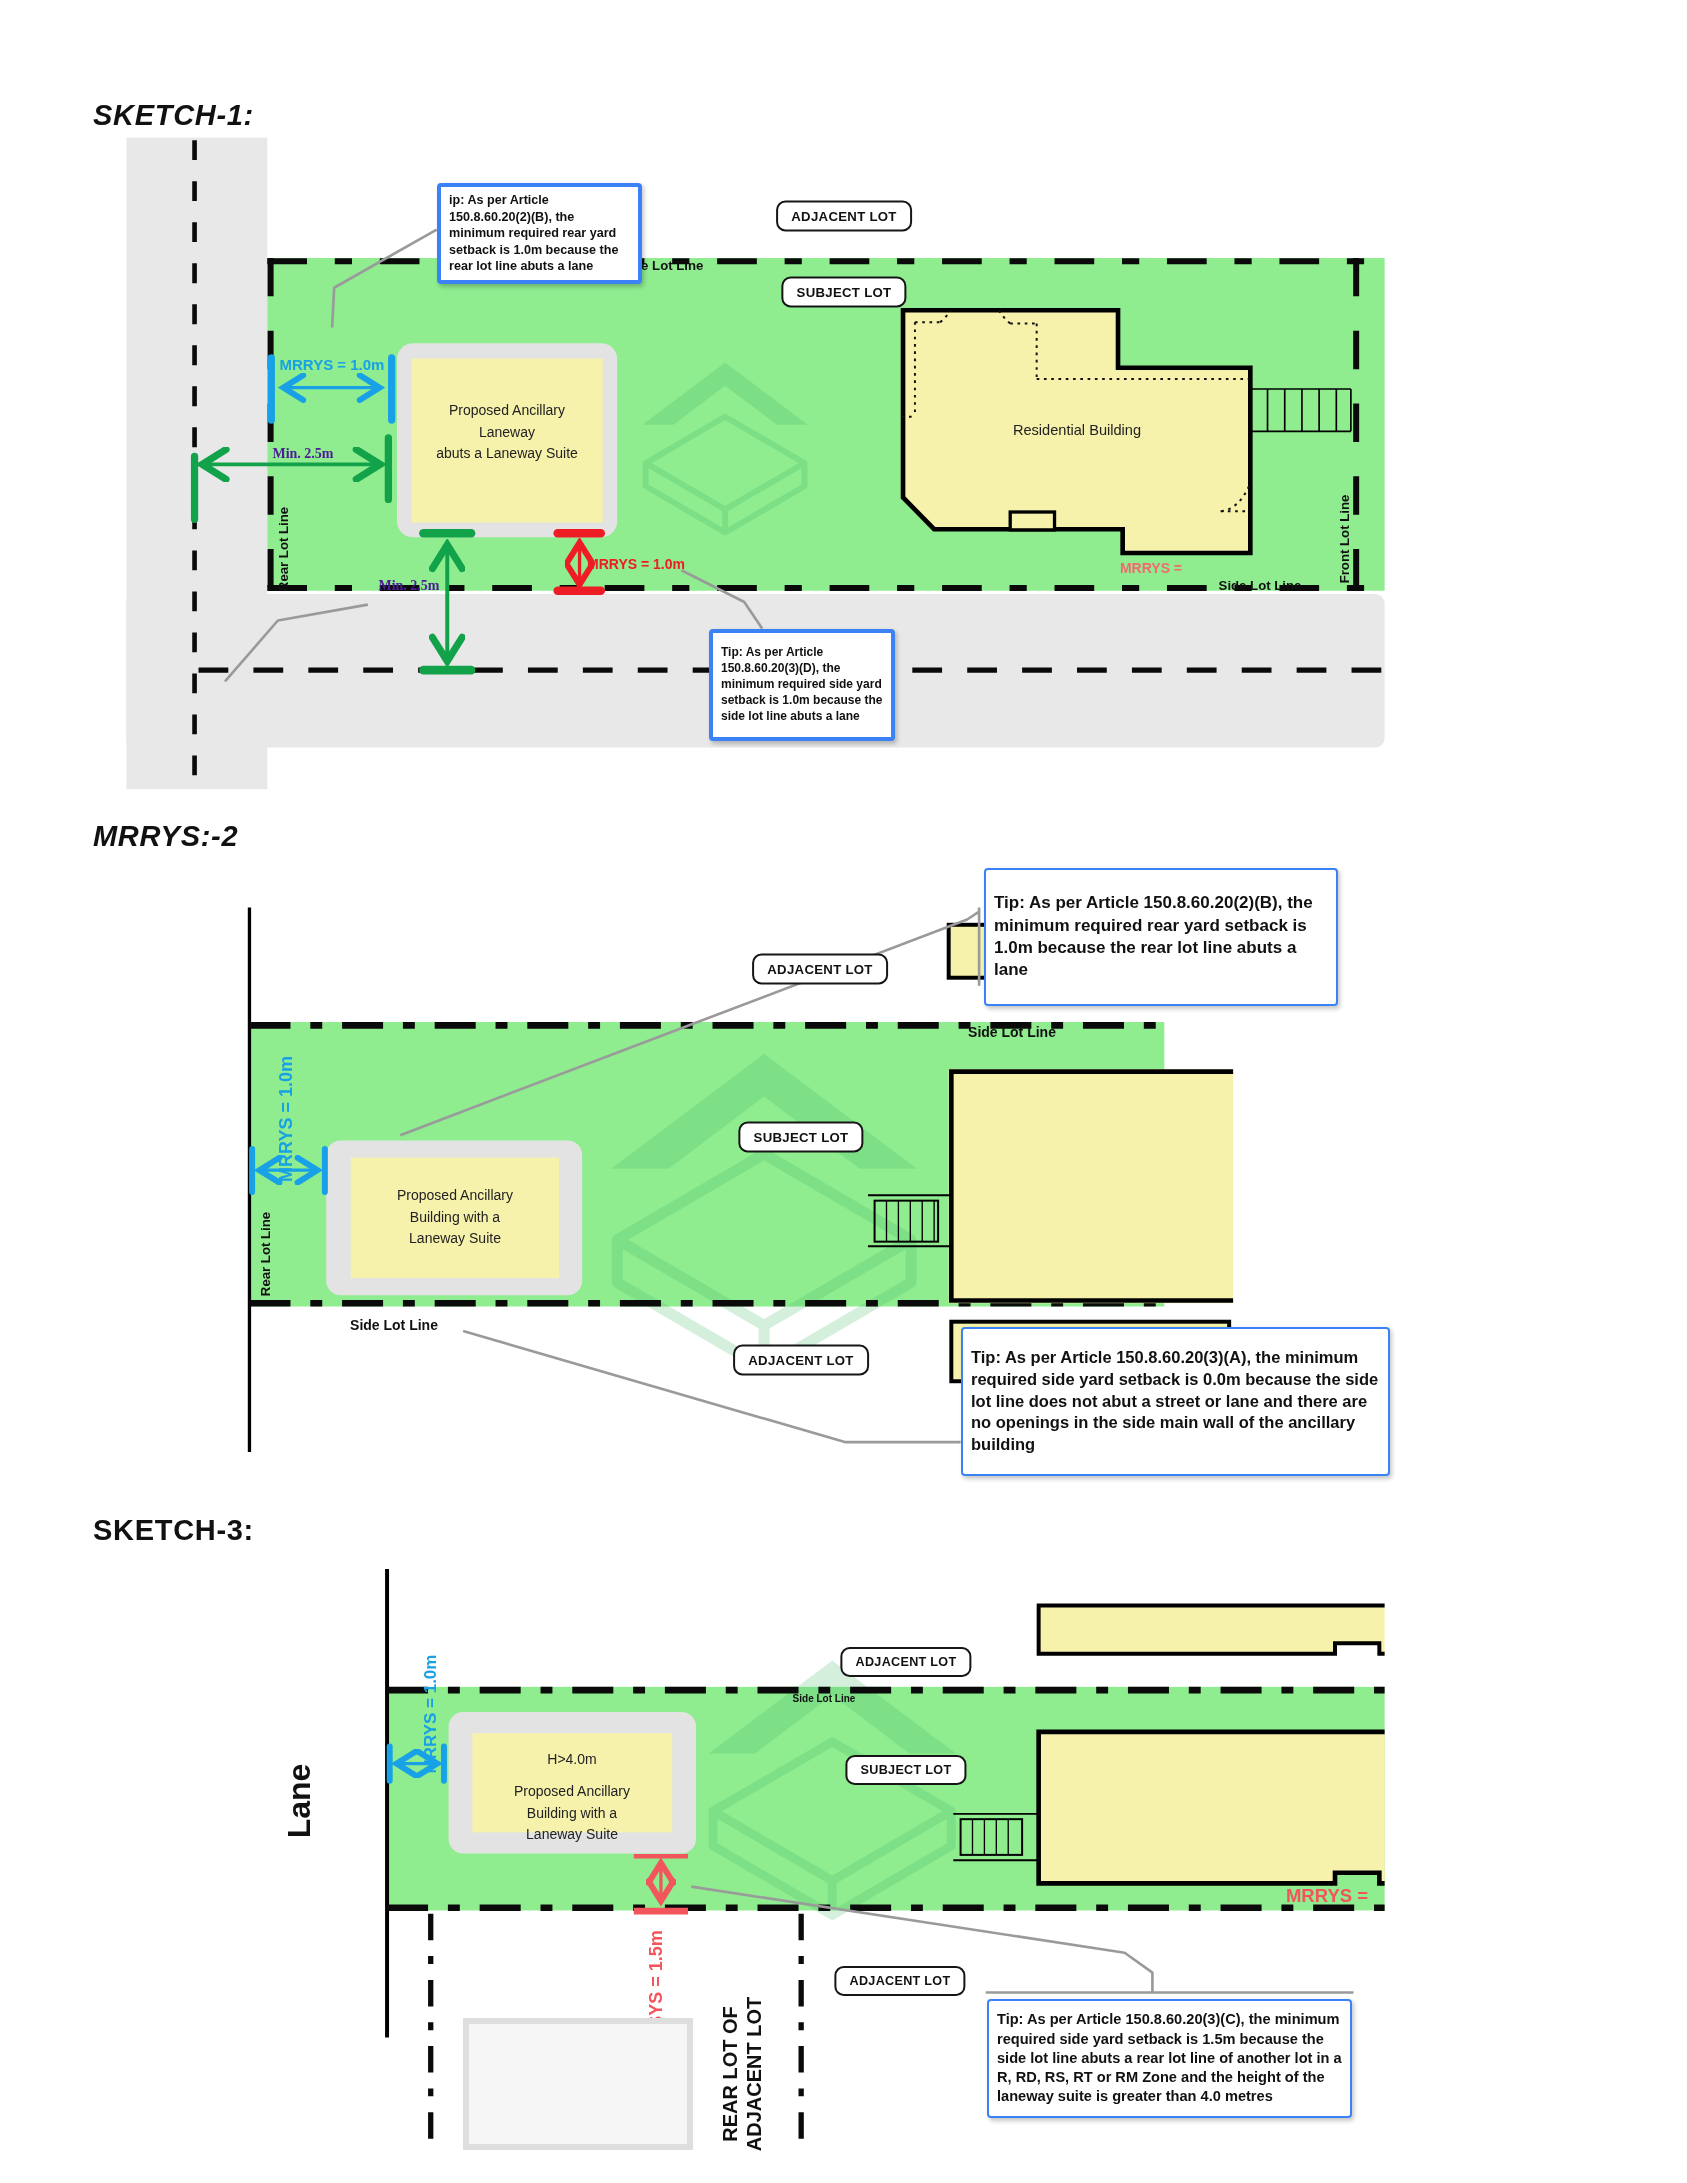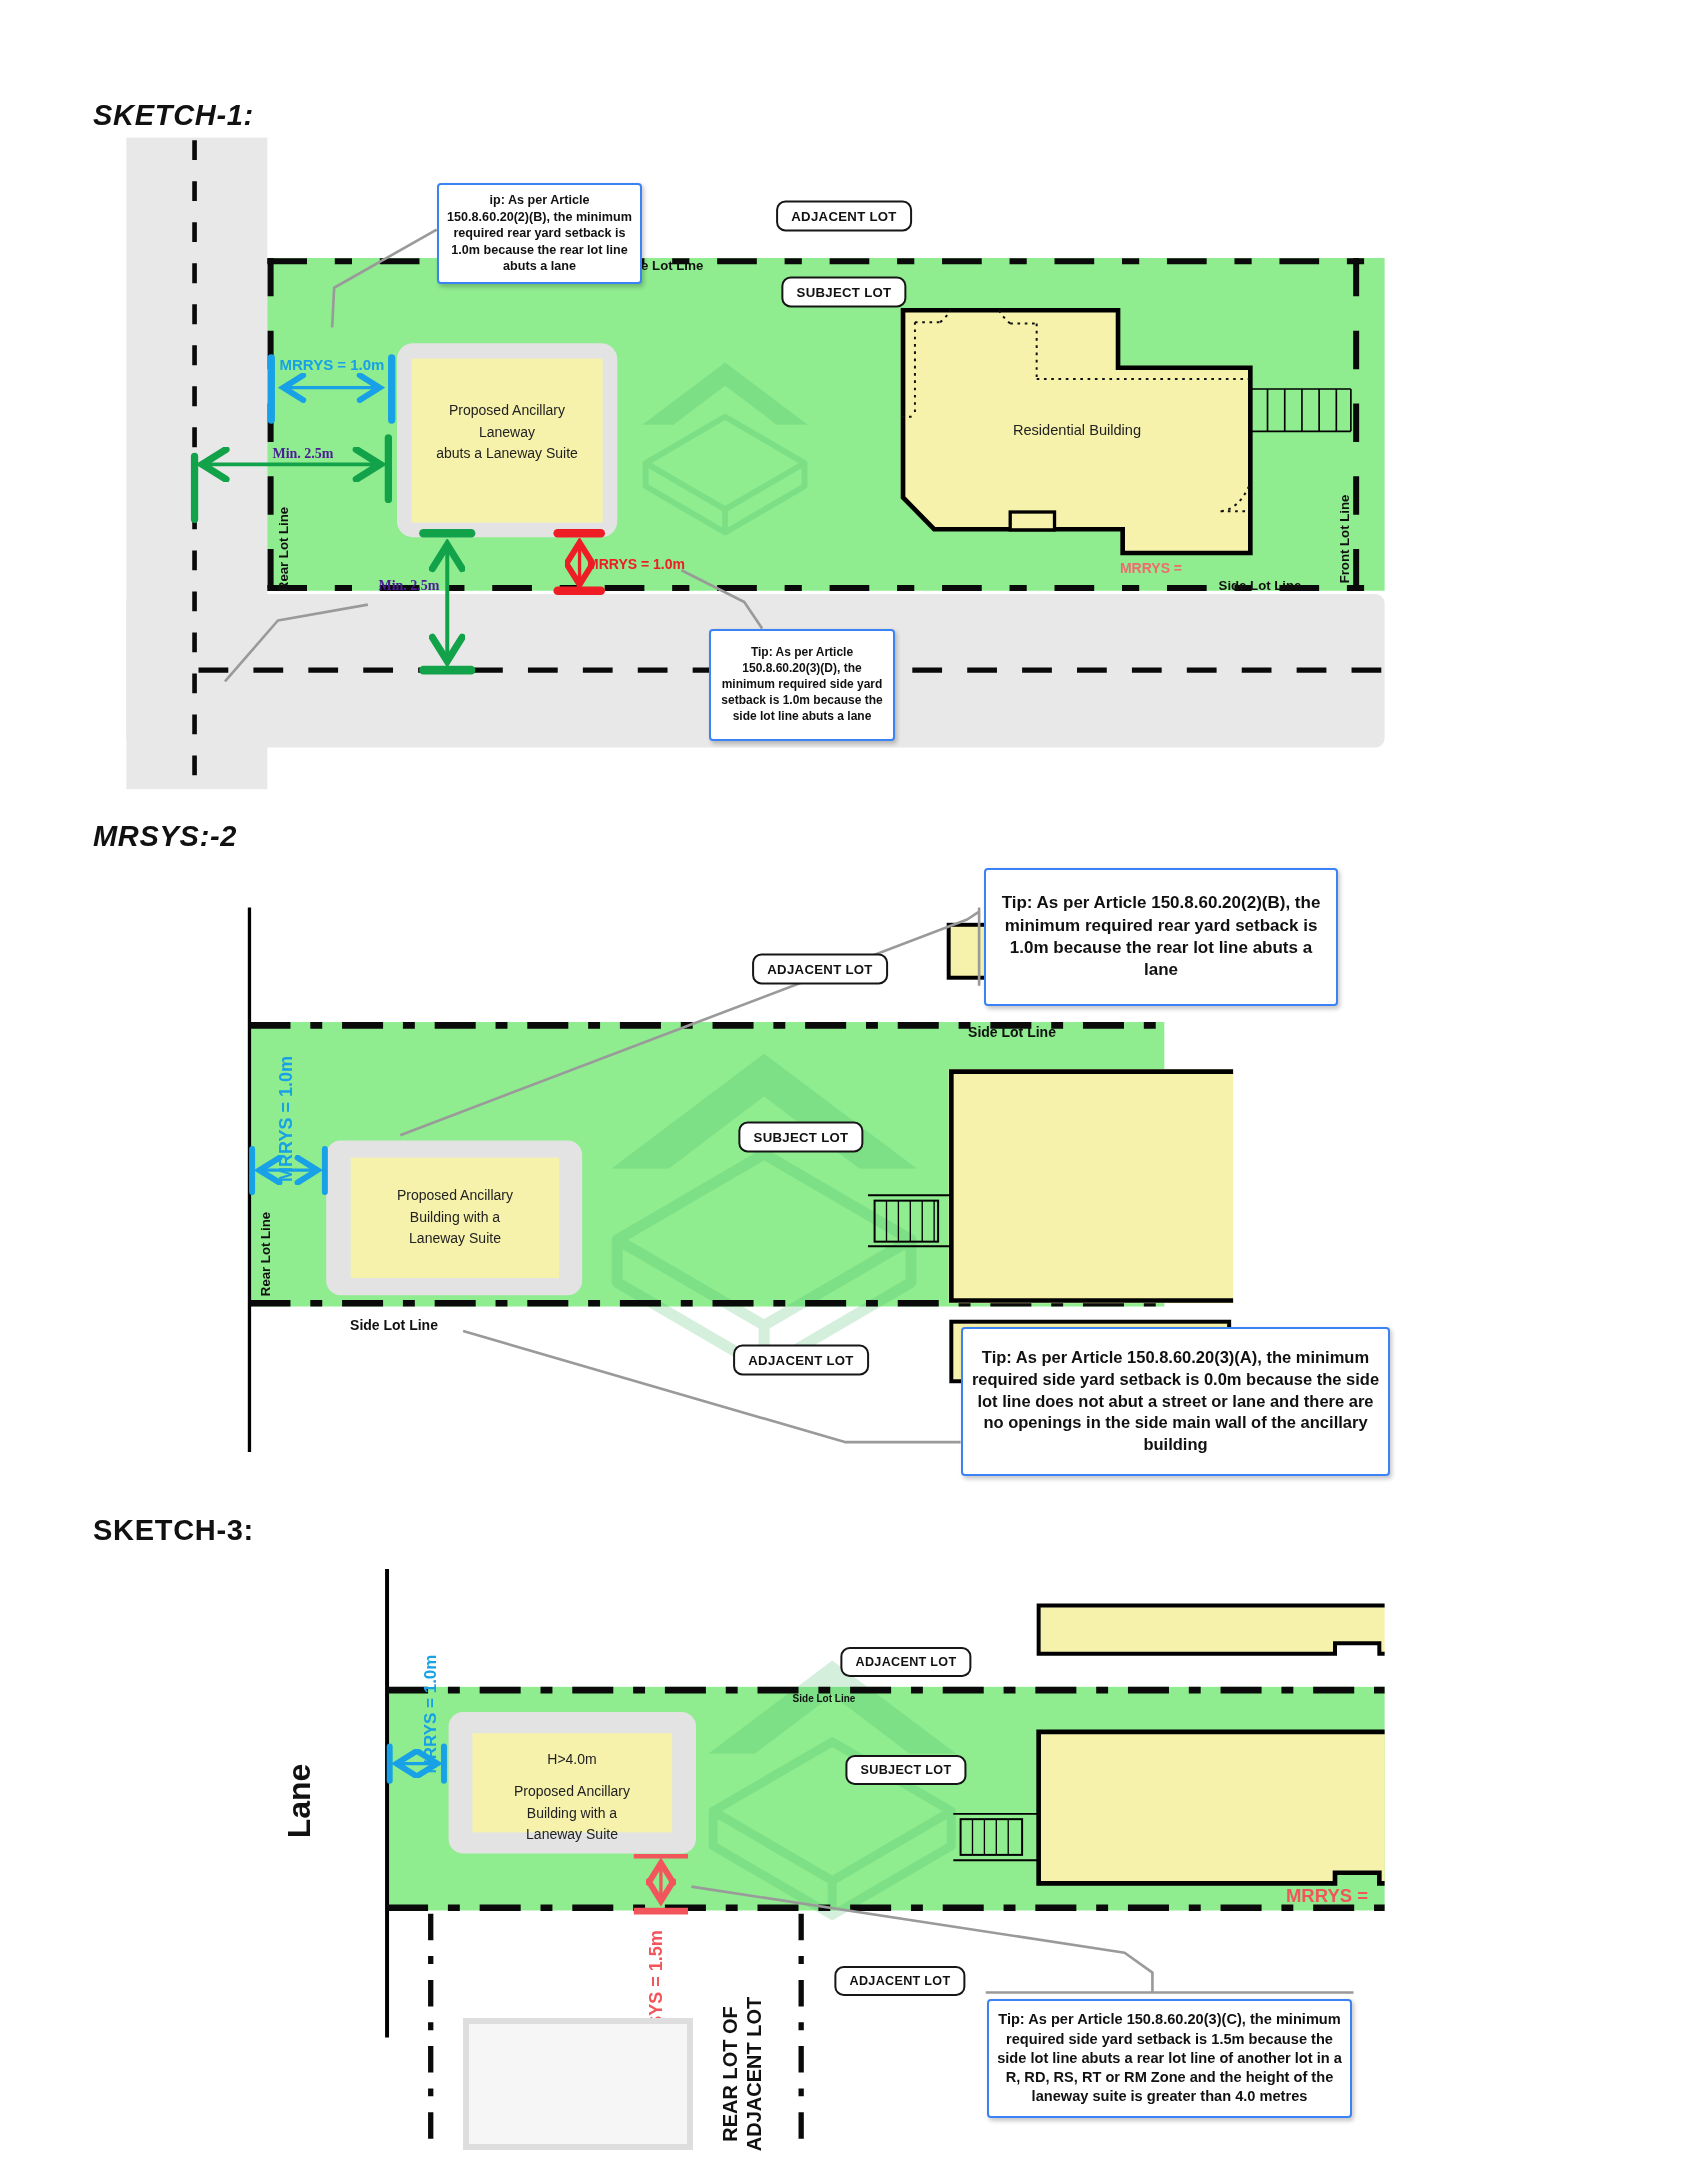--- a/index.html
+++ b/index.html
@@ -7,22 +7,22 @@
         font-family:"Liberation Sans",sans-serif;color:#111;}
   svg.layer{position:absolute;left:0;top:0;}
   .abs{position:absolute;}
   .ctr{transform:translate(-50%,-50%);}
   .rot{transform:translate(-50%,-50%) rotate(-90deg);white-space:nowrap;}
   .title{font-weight:bold;font-style:italic;font-size:29px;letter-spacing:0.7px;}
   .title3{font-weight:bold;font-size:29px;letter-spacing:0.7px;}
   .tag{background:#fff;border:2px solid #161616;border-radius:9.3px;padding:6px 13.2px;
        font-weight:bold;font-size:13.2px;white-space:nowrap;letter-spacing:0.3px;}
   .lbl{font-weight:bold;white-space:nowrap;}
-  .tip{background:#fff;border:2px solid #3b82f6;border-radius:4px;display:flex;
-       align-items:center;justify-content:center;text-align:center;font-weight:bold;
+  .tip{background:#fff;border:4px solid #3b82f6;border-radius:4px;display:flex;
+       align-items:center;justify-content:center;text-align:left;font-weight:bold;
        box-sizing:border-box;padding:5.3px 8px;line-height:1.32;
        box-shadow:2px 2.6px 4px rgba(0,0,0,.22);}
   .bldg-txt{font-weight:normal;text-align:center;line-height:1.55;color:#222;}
   .cyan{color:#18a1e6;} .grn{color:#4c1d95;font-family:Liberation Serif, serif;} .red{color:#ee1c25;}
   .salmon{color:#f2696e;} .red3{color:#f2555b;}
 </style>
 </head>
 <body>
 
 <div class="page">
@@ -200,21 +200,21 @@
   </div>
   <div class="abs bldg-txt ctr" style="left:1077px;top:430px;font-size:14.6px;white-space:nowrap;">Residential Building</div>
 
   <div class="abs tip" style="left:437px;top:183px;width:205px;height:101px;font-size:12.6px;">
     <span>ip: As per Article 150.8.60.20(2)(B), the minimum required rear yard setback is 1.0m because the rear lot line abuts a lane</span>
   </div>
   <div class="abs tip" style="left:709px;top:629px;width:186px;height:112px;font-size:12px;">
     <span>Tip: As per Article 150.8.60.20(3)(D), the minimum required side yard setback is 1.0m because the side lot line abuts a lane</span>
   </div>
 
-  <div class="abs title" style="left:93px;top:820px;">MRSYS:-2</div>
+  <div class="abs title" style="left:93px;top:820px;">MRRYS:-2</div>
 
   <div class="abs lbl rot cyan" style="left:286px;top:1119px;font-size:18px;">MRRYS = 1.0m</div>
   <div class="abs lbl rot" style="left:265px;top:1254px;font-size:13.2px;">Rear Lot Line</div>
   <div class="abs lbl ctr" style="left:1012px;top:1032px;font-size:14px;">Side Lot Line</div>
   <div class="abs lbl ctr" style="left:394px;top:1325px;font-size:14px;">Side Lot Line</div>
 
   <div class="abs tag ctr" style="left:820px;top:969px;">ADJACENT LOT</div>
   <div class="abs tag ctr" style="left:801px;top:1137px;">SUBJECT LOT</div>
   <div class="abs tag ctr" style="left:801px;top:1360px;">ADJACENT LOT</div>
 

